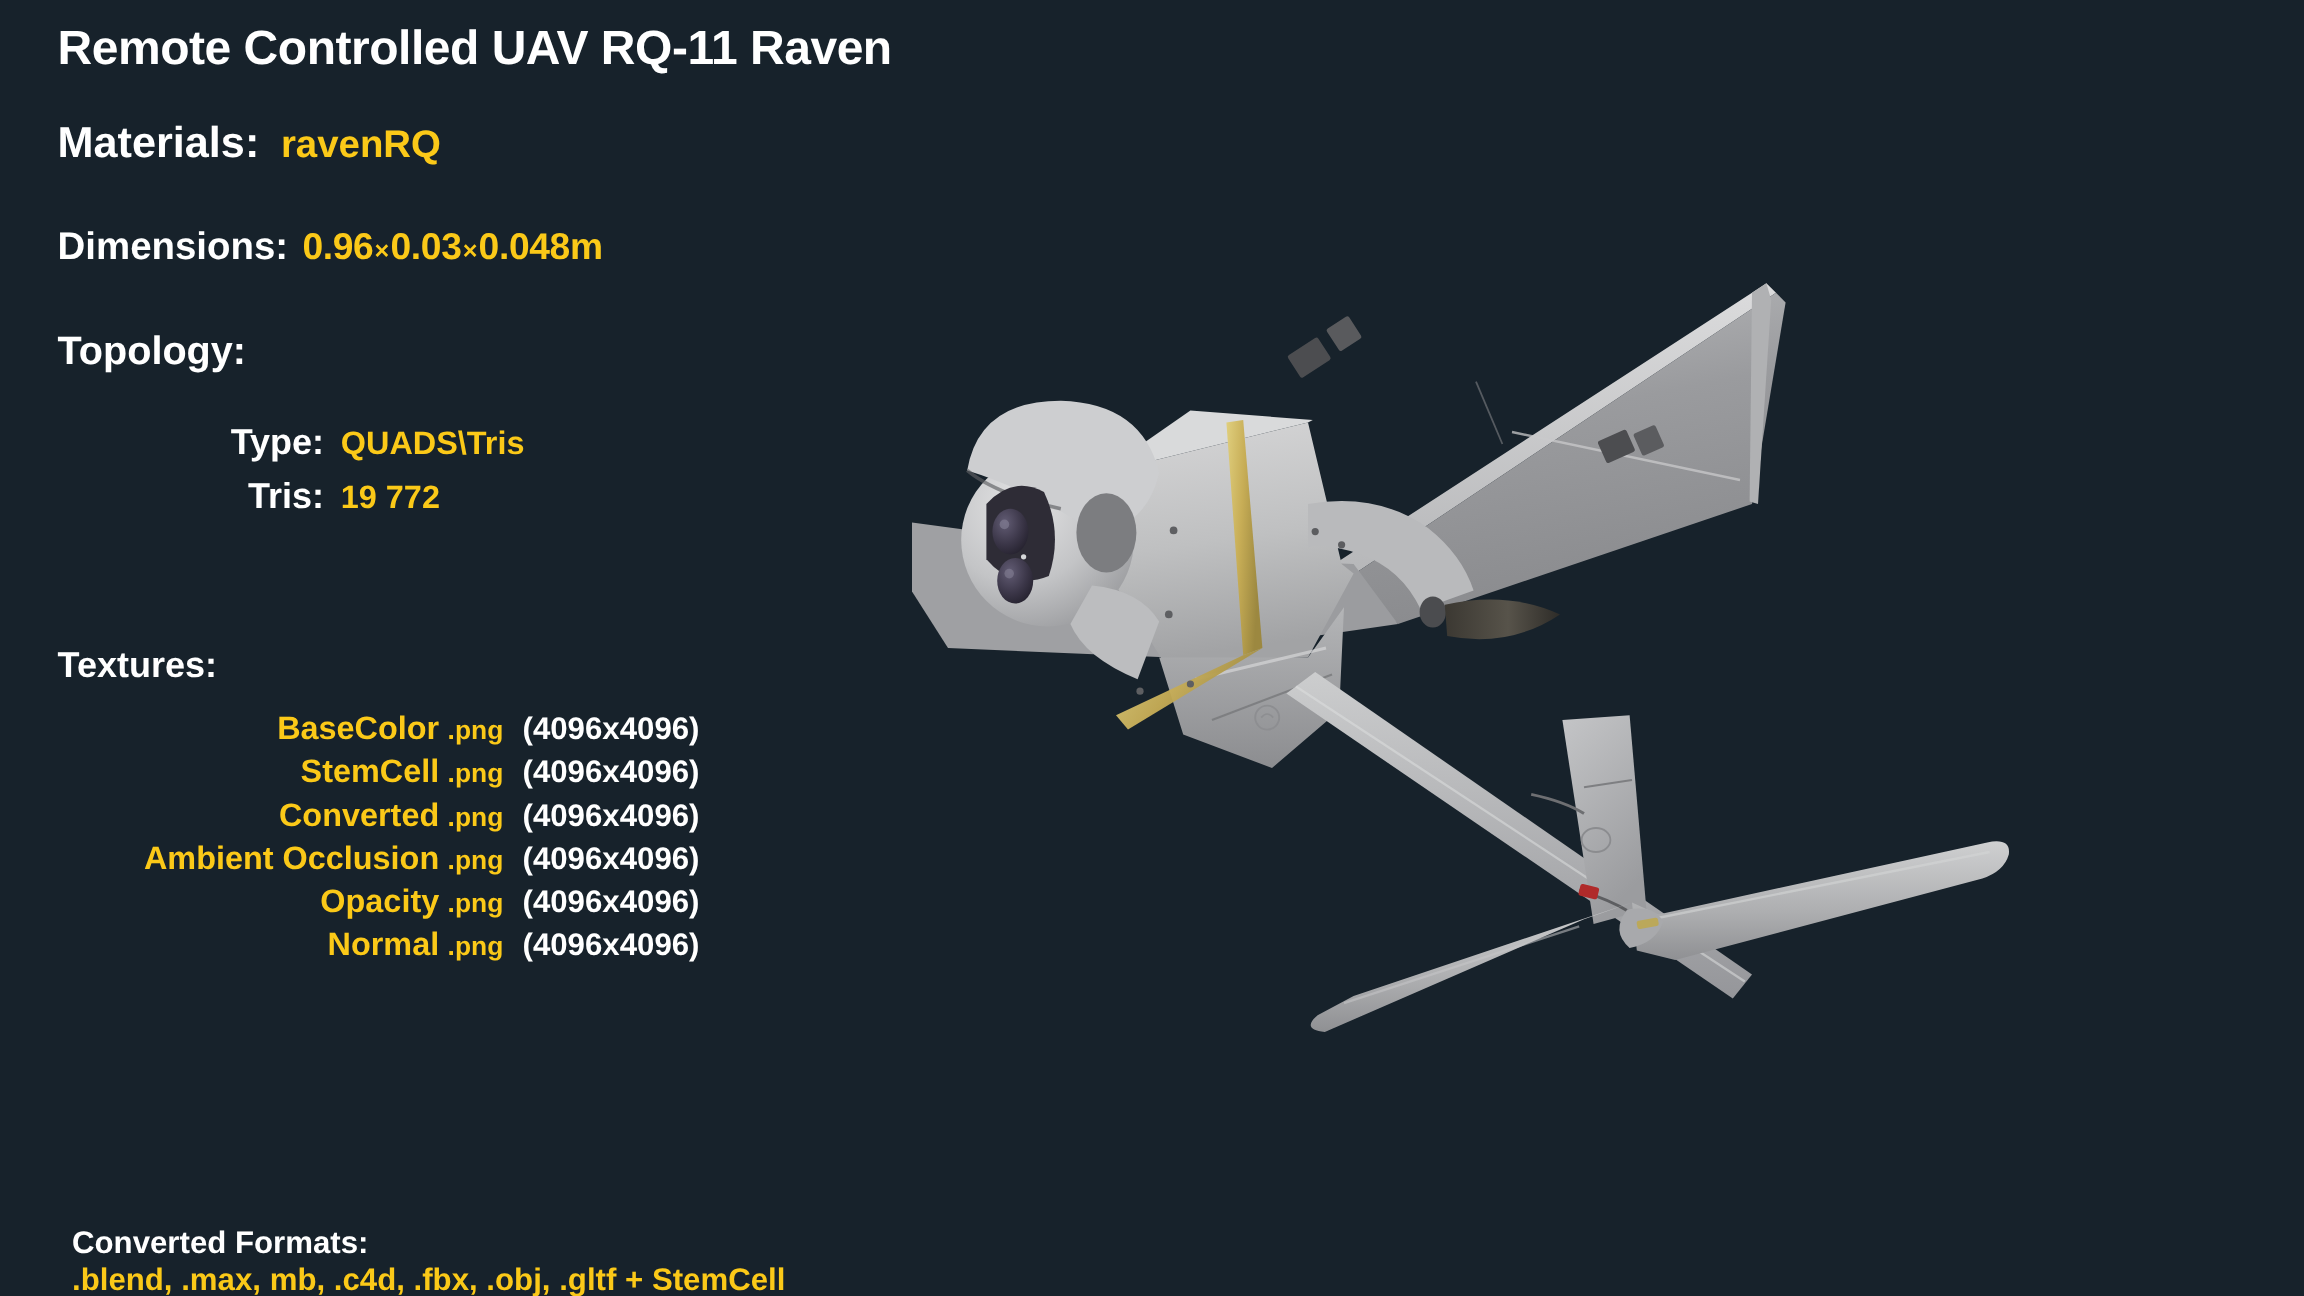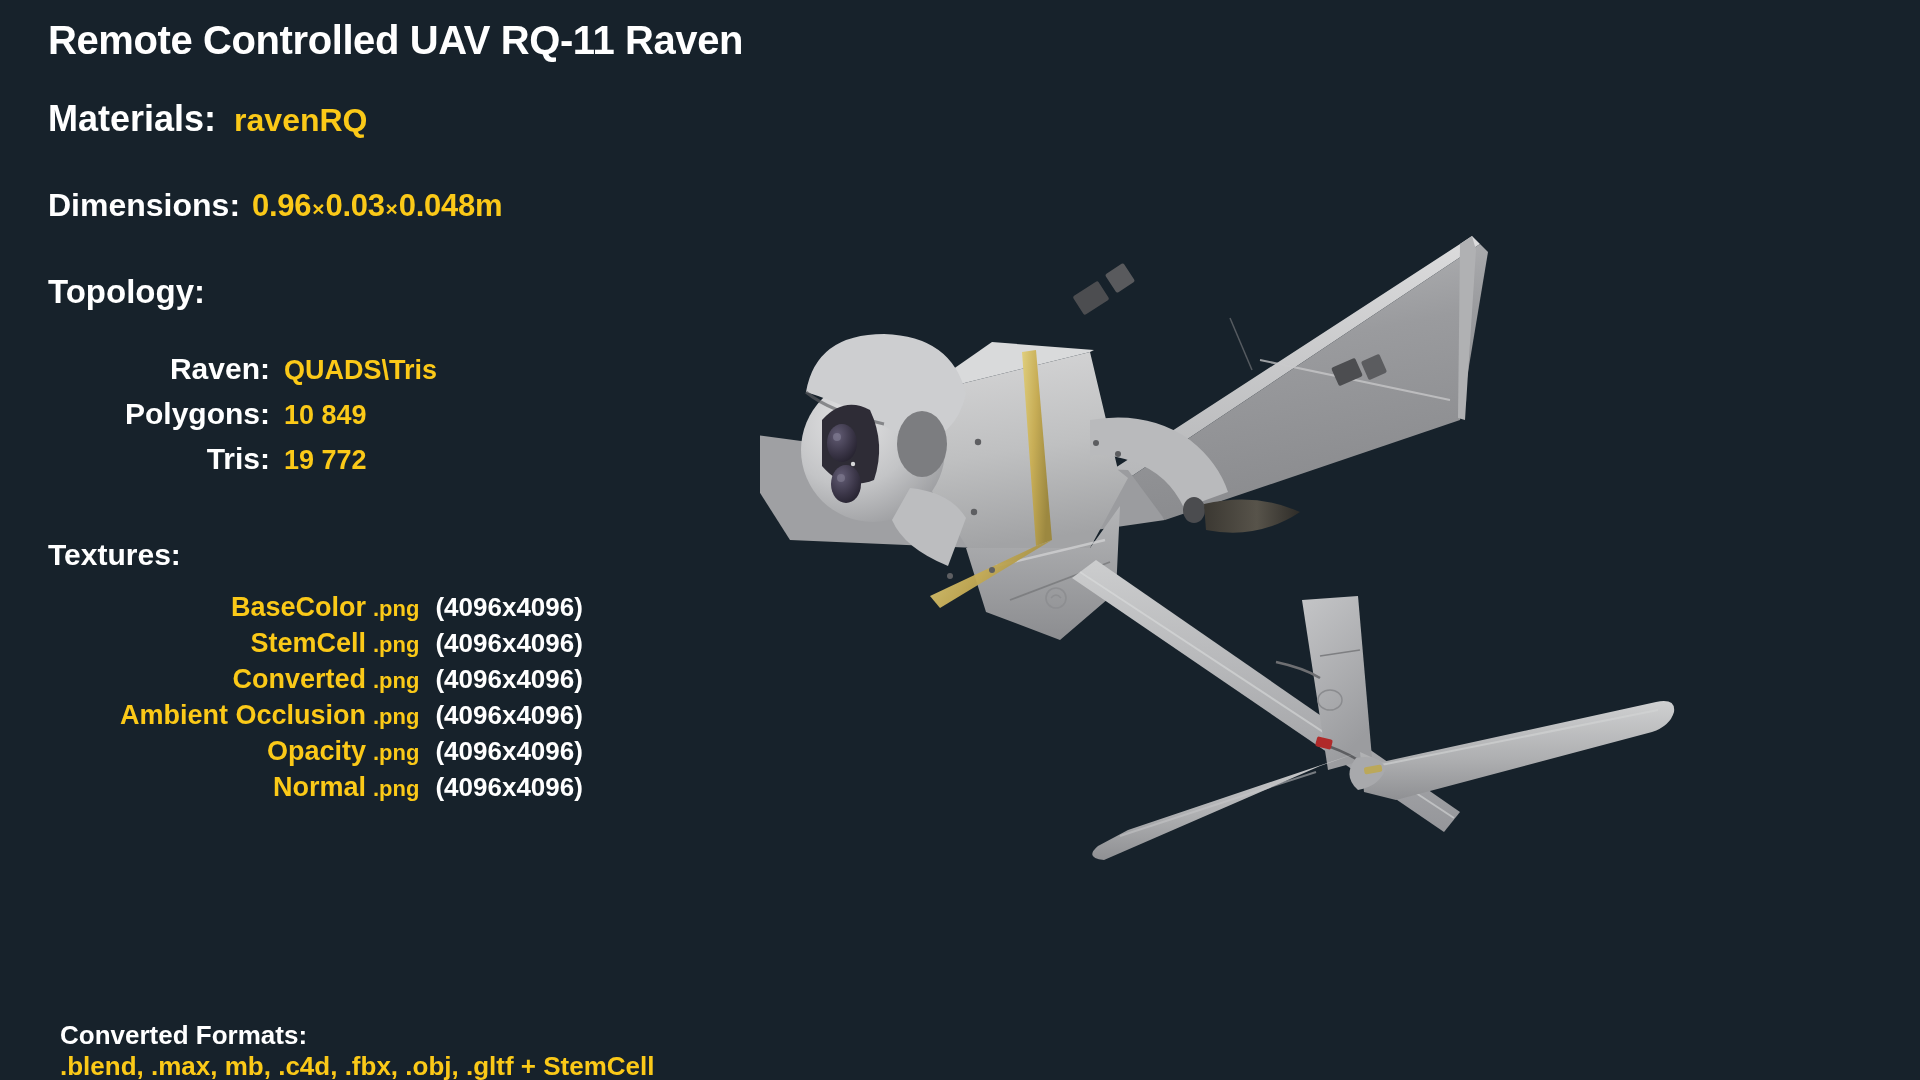--- a/index.html
+++ b/index.html
@@ -189,26 +189,22 @@
       <span class="sep yellow">×</span>
       <span class="val yellow" style="margin-left:0">0.03</span>
       <span class="sep yellow">×</span>
       <span class="val yellow" style="margin-left:0">0.048m</span>
     </div>
 
     <div id="topology-label" class="white">Topology:</div>
 
     <div id="topology-table">
       <div class="topo-row">
-        <span class="topo-key white">Raven:</span>
+        <span class="topo-key white">Type:</span>
         <span class="topo-val yellow">QUADS\Tris</span>
-      </div>
-      <div class="topo-row">
-        <span class="topo-key white">Polygons:</span>
-        <span class="topo-val yellow">10 849</span>
       </div>
       <div class="topo-row">
         <span class="topo-key white">Tris:</span>
         <span class="topo-val yellow">19 772</span>
       </div>
     </div>
 
     <div id="textures-label" class="white">Textures:</div>
 
     <div id="textures-list">

